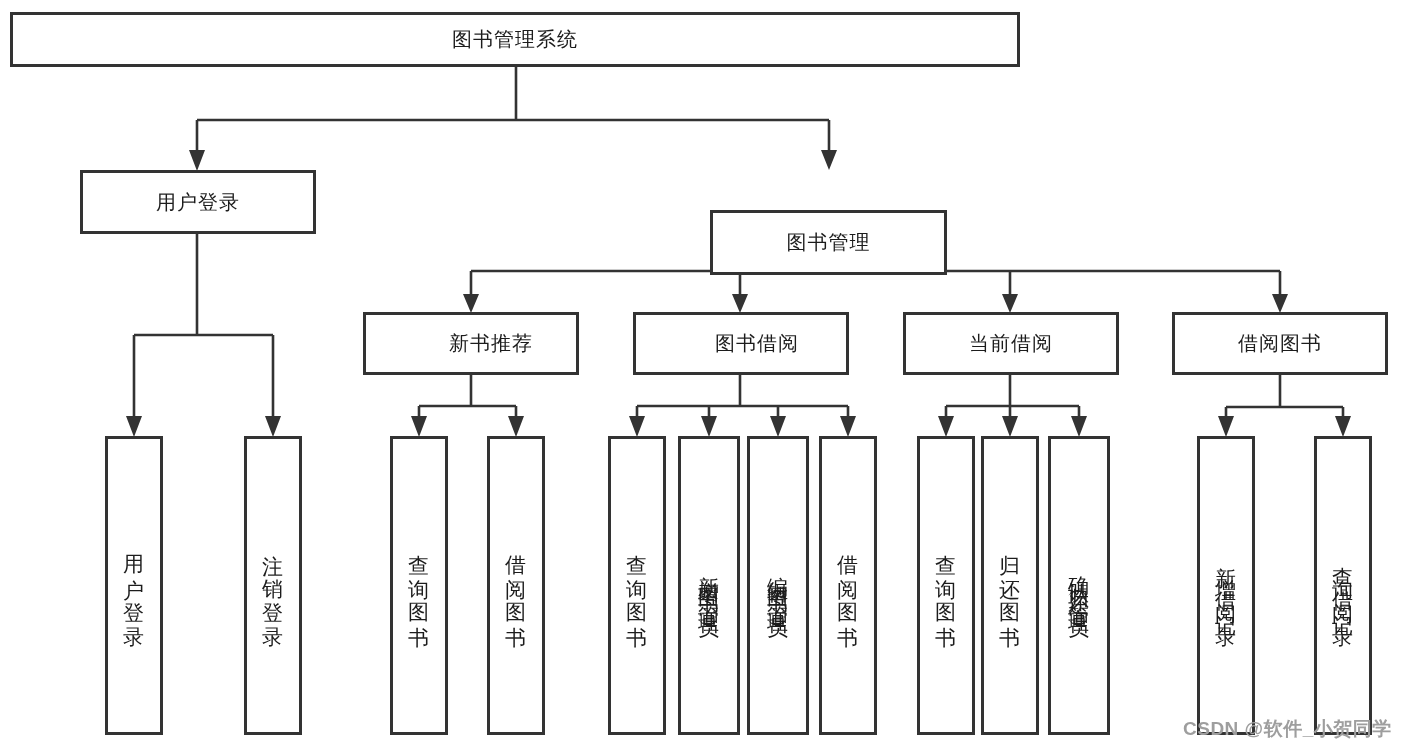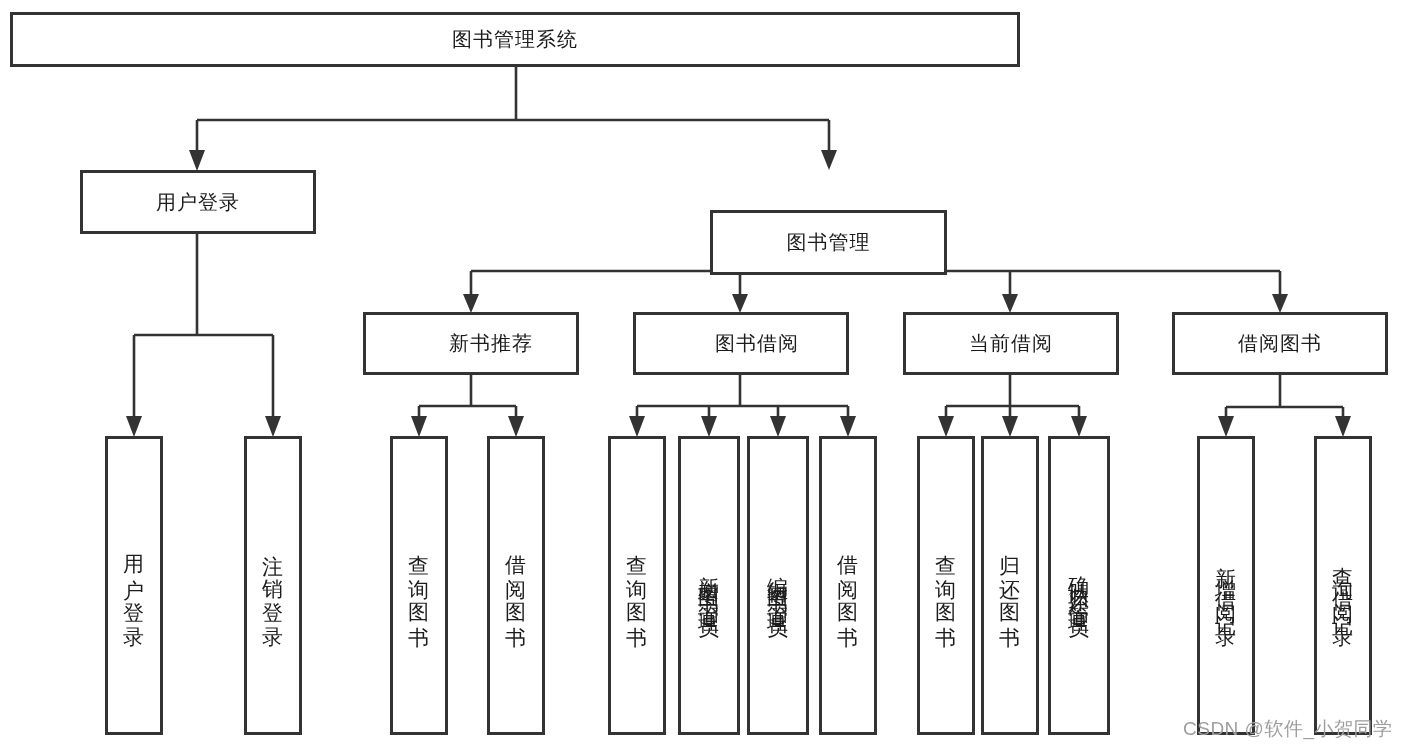--- a/index.html
+++ b/index.html
@@ -58,20 +58,21 @@
   #lf13 { left: 1314px; }
   #watermark {
     position: absolute;
     left: 1183px;
     top: 716px;
     z-index: 3;
     font-size: 19px;
     color: #9e9e9e;
     letter-spacing: 0.5px;
     white-space: nowrap;
+    font-weight: bold;
   }
 </style>
 </head>
 <body>
 
 <div id="canvas">
 
   <svg id="wires" width="1405" height="747" viewBox="0 0 1405 747">
 
     <path fill="none" stroke="#333333" stroke-width="2.6" d="M516,67 V120

